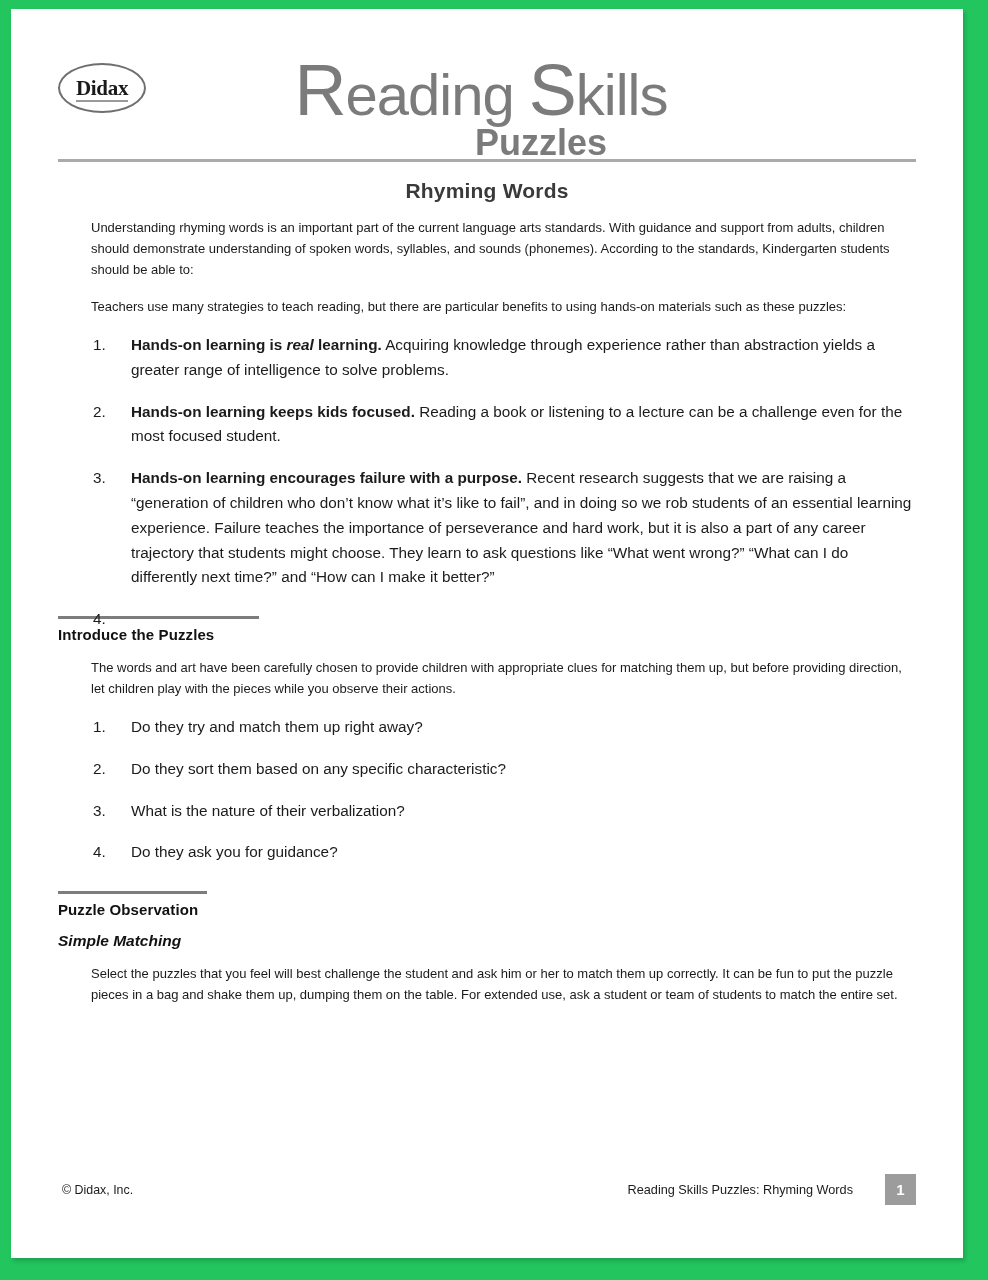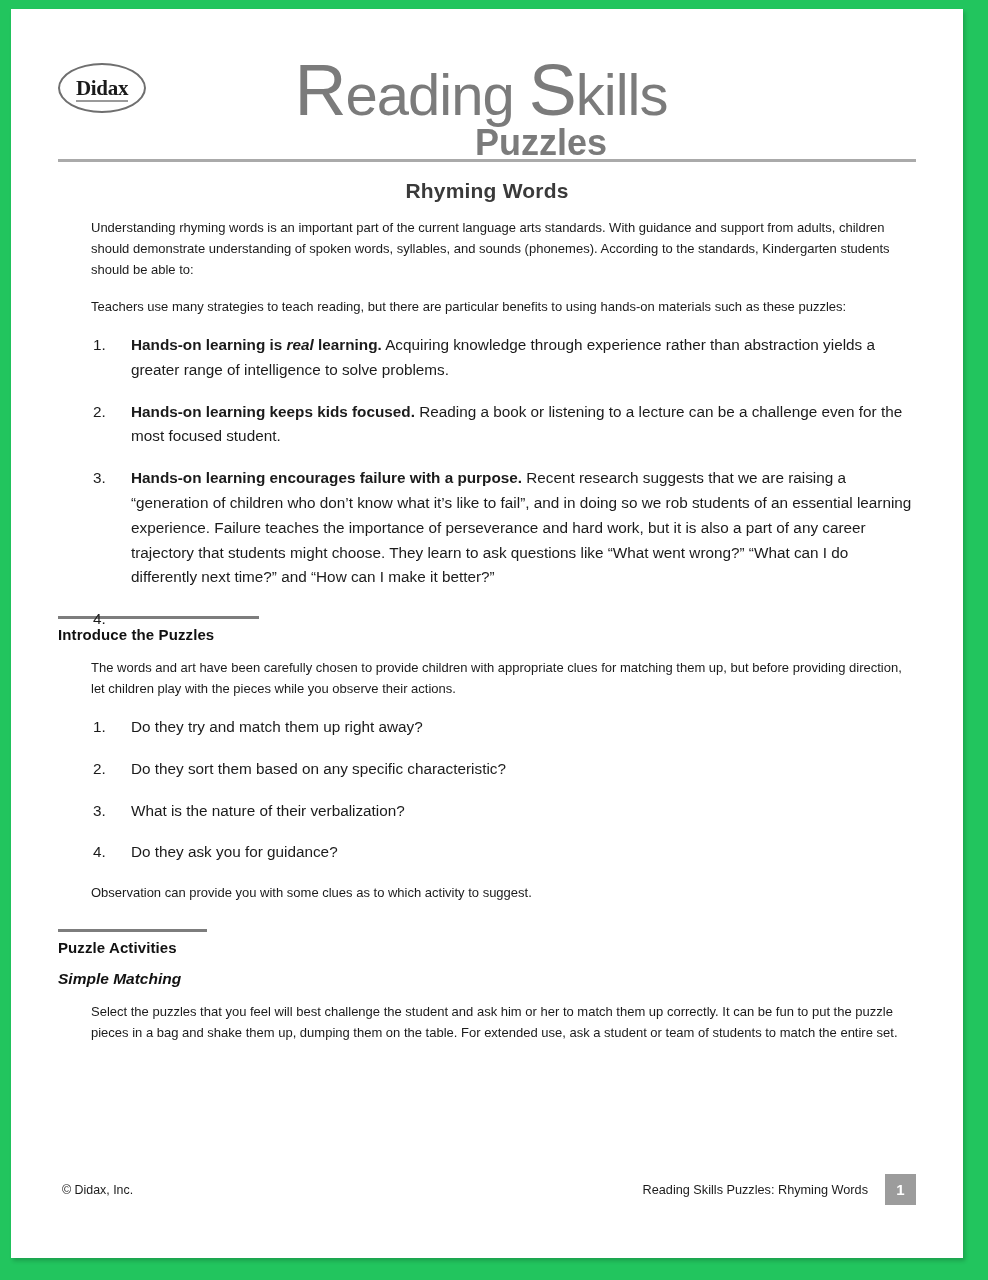--- a/index.html
+++ b/index.html
@@ -187,21 +187,21 @@
   }
   .footer-left {
     position: absolute;
     left: 4px;
     top: 9px;
     font-size: 12.4px;
     color: #1b1b1b;
   }
   .footer-right {
     position: absolute;
-    right: 48px;
+    right: 63px;
     top: 9px;
     font-size: 12.7px;
     color: #1b1b1b;
     white-space: nowrap;
   }
   .page-box {
     position: absolute;
     right: 0;
     top: 0;
     width: 31px;
@@ -283,26 +283,25 @@
             <li>
               <span class="marker">3.</span>
               <span>What is the nature of their verbalization?</span>
             </li>
             <li>
               <span class="marker">4.</span>
               <span>Do they ask you for guidance?</span>
             </li>
           </ol>
 
-          <p class="body-text">Observation can provide you with some clues as to which activity to suggest.</p>
         </div>
 
         <div class="section">
           <div class="section-rule w2"></div>
-          <h2 class="section-title">Puzzle Activities</h2>
+          <h2 class="section-title">Puzzle Observation</h2>
           <h3 class="sub-title">Simple Matching</h3>
           <p class="body-text">Select the puzzles that you feel will best challenge the student and ask him or her to match them up correctly. It can be fun to put the puzzle pieces in a bag and shake them up, dumping them on the table. For extended use, ask a student or team of students to match the entire set.</p>
         </div>
 
       </div>
 
       <div class="footer">
         <div class="footer-left">© Didax, Inc.</div>
         <div class="footer-right">Reading Skills Puzzles: Rhyming Words</div>
         <div class="page-box">1</div>

